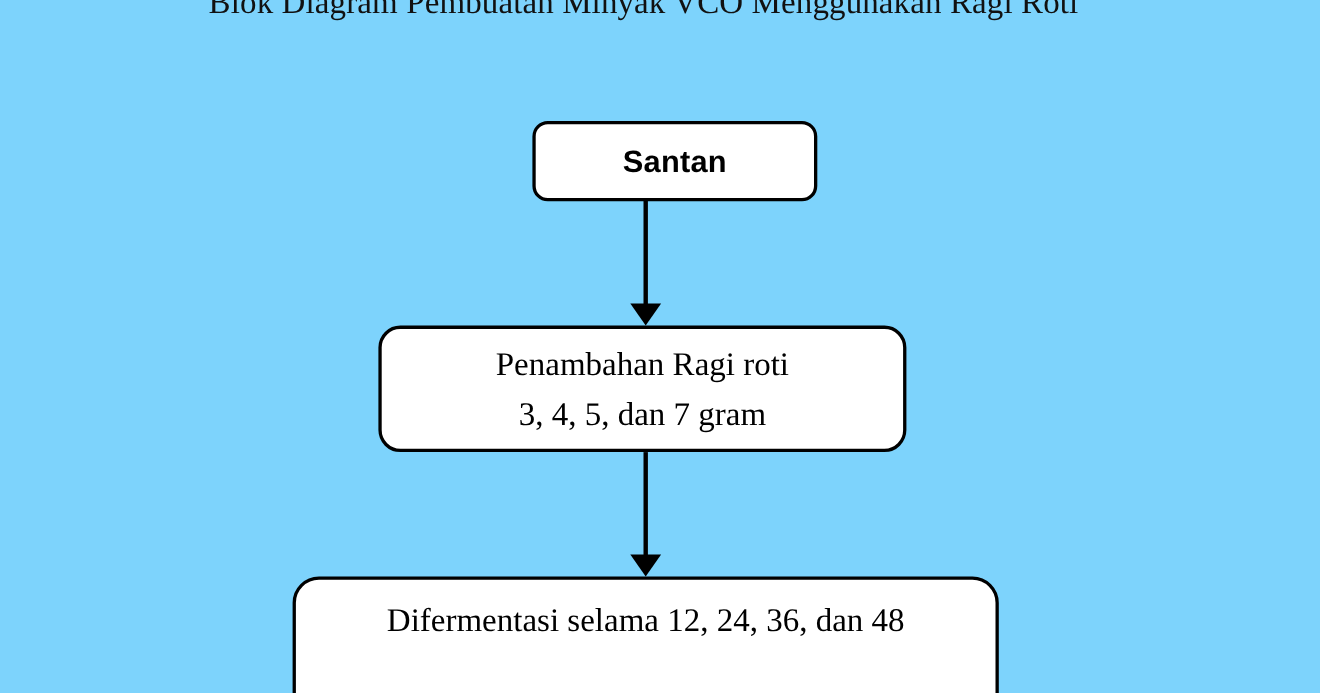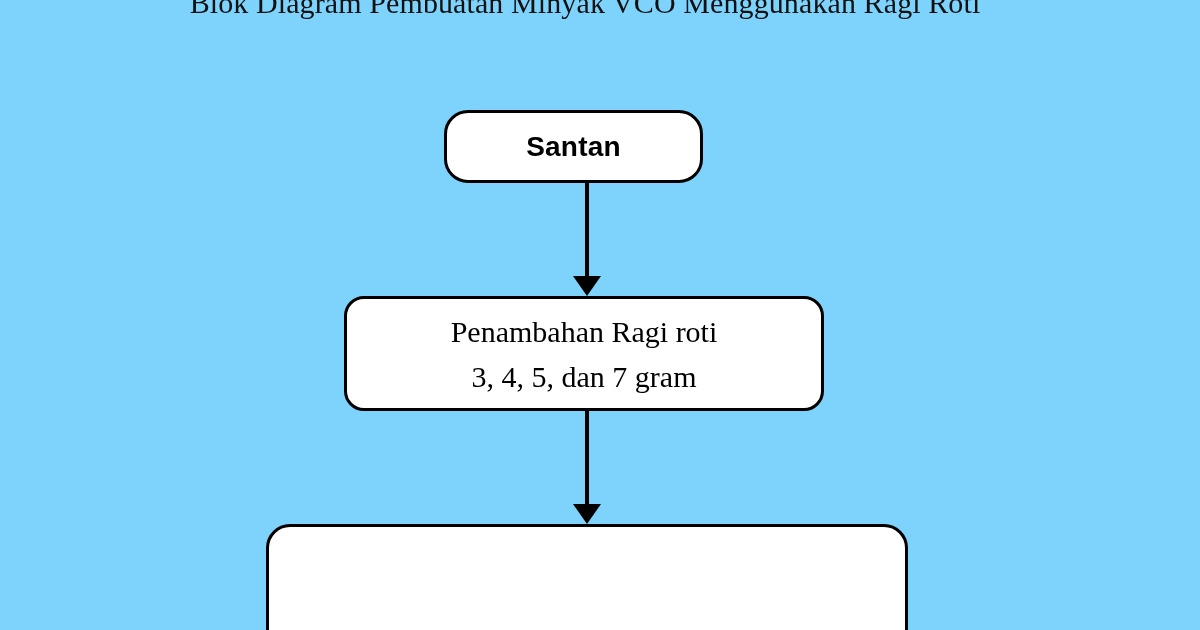--- a/index.html
+++ b/index.html
@@ -62,25 +62,25 @@
   }
   .node .node-label {
     display: block;
     width: 100%;
     padding: 0 10px;
     box-sizing: border-box;
   }
 
   
   #node-santan {
-    left: 444px;
+    left: 484px;
     top: 110px;
     width: 259px;
     height: 73px;
-    border-radius: 24px;
+    border-radius: 14px;
   }
   #node-santan .node-label {
     font-family: "Liberation Sans", "DejaVu Sans", sans-serif;
     font-weight: 700;
     font-size: 28px;
     line-height: 32px;
     letter-spacing: 0.2px;
   }
 
   
@@ -169,17 +169,17 @@
     </span>
   </div>
 
   <div class="arrow" id="arrow-2">
     <div class="stem"></div>
     <div class="head"></div>
   </div>
 
   <div class="node" id="node-fermentasi">
     <span class="node-label">
-      <br>
+      <span>Difermentasi selama 12, 24, 36, dan 48</span><br>
     </span>
   </div>
 
 </div>
 
 </body></html>

